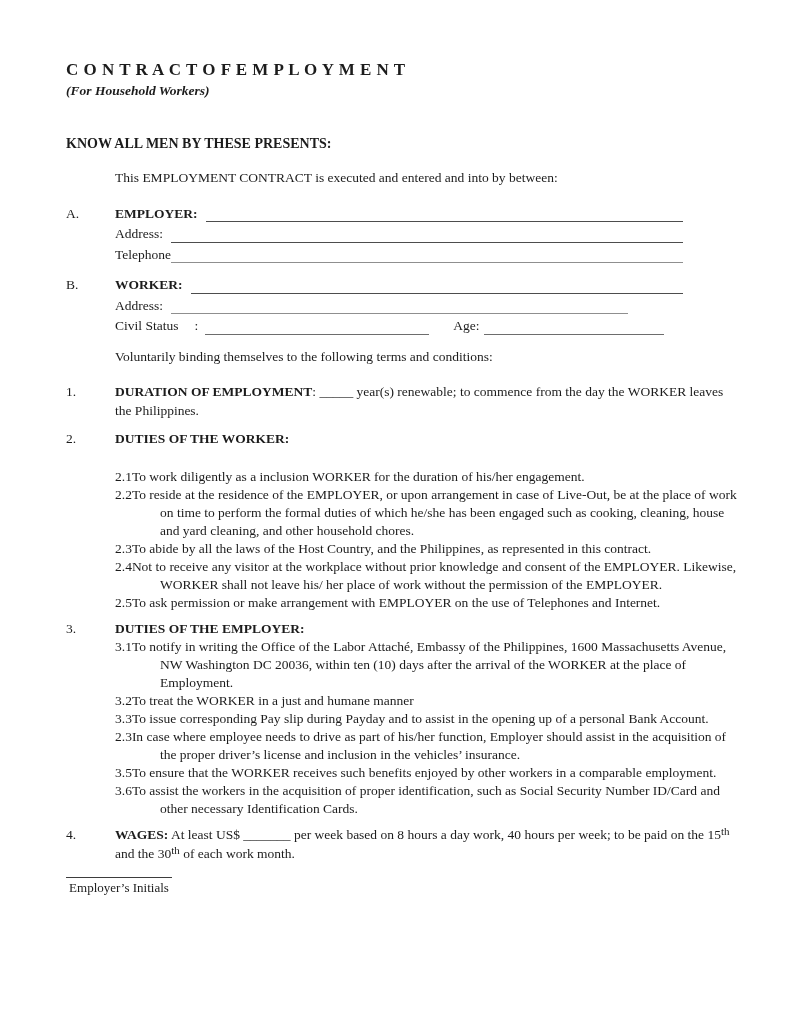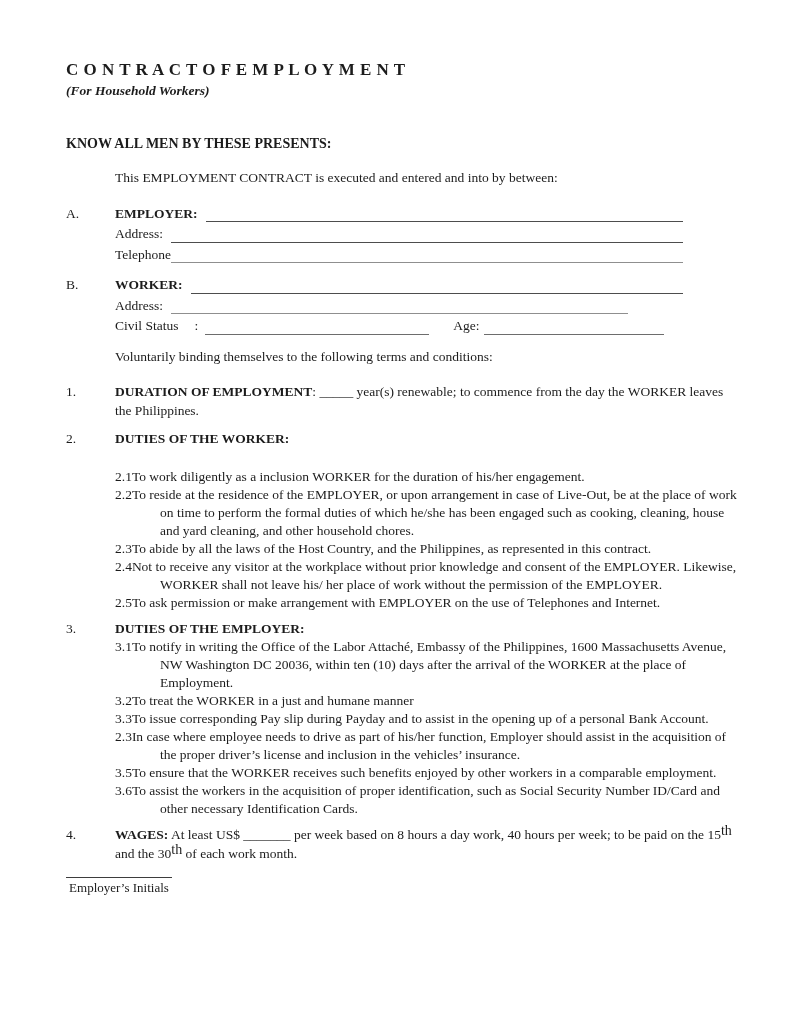--- a/index.html
+++ b/index.html
@@ -31,21 +31,21 @@
   .fline.civil { flex:none; width:224px; margin-left:7px; }
   .age-lab { margin-left:24px; }
   .fline.age { flex:none; width:180px; margin-left:5px; }
   .voluntary { margin-top:10px; padding-left:49px; }
   .sec-duration { margin-top:17px; }
   .sec-worker-duties { margin-top:10px; }
   .sec-worker-duties .subitems { margin-top:19px; }
   .sec-employer-duties { margin-top:8px; }
   .sec-wages { margin-top:8px; }
   .subitem { padding-left:45px; text-indent:-45px; line-height:18px; }
-  sup { font-size:14px; line-height:0; vertical-align:4px; }
+  sup { font-size:11px; line-height:0; vertical-align:4px; }
   .footer { display:flex; justify-content:flex-start; margin-top:14px; padding-right:35px; }
   .initials { width:106px; text-align:center; }
   .init-line { width:100%; border-top:1.4px solid #3d3d3d; height:2px; }
   .init-label { font-size:13px; line-height:15px; }
 </style>
 </head>
 <body>
 
 <div class="page">
 

